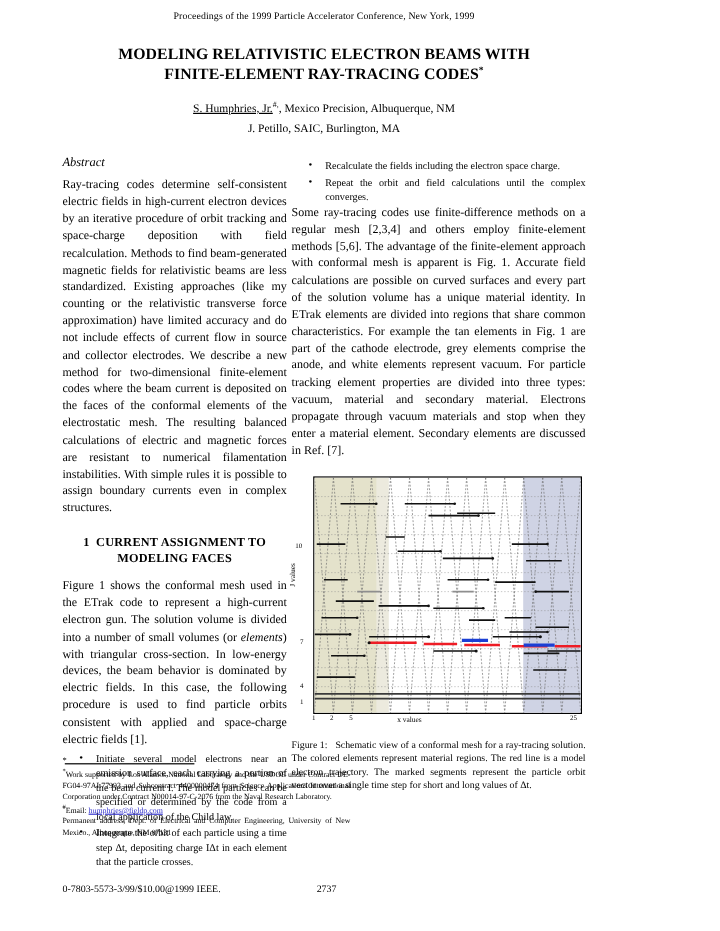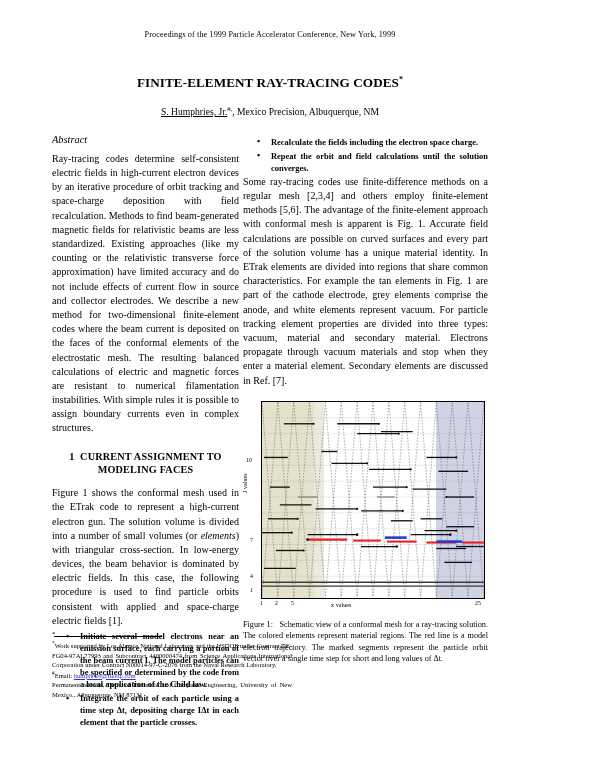--- a/index.html
+++ b/index.html
@@ -11,21 +11,21 @@
     width: 600px; height: 776px;
     font-family: "Liberation Serif", "DejaVu Serif", serif;
     color: #000;
     position: relative;
     overflow: hidden;
   }
   .page {
     position: absolute;
     left: 0; top: 0;
     width: 540px; height: 776px;
-    padding: 30px 52px 0 52px;
+    padding: 9px 52px 0 52px;
   }
   .running-head {
     text-align: center;
     font-size: 8.2px;
     letter-spacing: 0.1px;
     margin-bottom: 18px;
   }
   .title {
     text-align: center;
     font-weight: bold;
@@ -82,21 +82,20 @@
     padding: 0 0 0 14px;
     list-style: none;
   }
   ul.bullets li {
     font-size: 8.45px;
     line-height: 1.42;
     text-align: justify;
     position: relative;
     padding-left: 14px;
     margin-top: 2px;
-    font-weight: bold;
   }
   ul.bullets li::before {
     content: "\2022";
     position: absolute;
     left: 0; top: -0.5px;
     font-size: 9px;
   }
   .italic { font-style: italic; }
 
   
@@ -210,26 +209,29 @@
   }
 </style>
 </head>
 <body>
 
 <div class="page">
 
   <div class="running-head">Proceedings of the 1999 Particle Accelerator Conference, New York, 1999</div>
 
   <div class="title">
-    <br>
+    <span>MODELING RELATIVISTIC ELECTRON BEAMS WITH</span><br>
     <span>FINITE-ELEMENT RAY-TRACING CODES</span><sup>*</sup>
   </div>
 
   <div class="authors">
     <span class="uline">S. Humphries, Jr.</span><sup>#,</sup><span>, Mexico Precision, Albuquerque, NM</span>
+  </div>
+  <div class="authors">
+    <span>J. Petillo, SAIC, Burlington, MA</span>
   </div>
 
   <div class="columns">
 
     <div class="col col-left">
 
       <h2 class="abs-head">Abstract</h2>
       <p>Ray-tracing codes determine self-consistent electric fields in high-current electron devices by an iterative procedure of orbit tracking and space-charge deposition with field recalculation. Methods to find beam-generated magnetic fields for relativistic beams are less standardized. Existing approaches (like my counting or the relativistic transverse force approximation) have limited accuracy and do not include effects of current flow in source and collector electrodes. We describe a new method for two-dimensional finite-element codes where the beam current is deposited on the faces of the conformal elements of the electrostatic mesh. The resulting balanced calculations of electric and magnetic forces are resistant to numerical filamentation instabilities. With simple rules it is possible to assign boundary currents even in complex structures.</p>
 
       <div class="sec-head">
@@ -242,21 +244,21 @@
       <ul class="bullets">
         <li>Initiate several model electrons near an emission surface, each carrying a portion of the beam current I. The model particles can be specified or determined by the code from a local application of the Child law.</li>
         <li>Integrate the orbit of each particle using a time step Δt, depositing charge IΔt in each element that the particle crosses.</li>
       </ul>
     </div>
 
     <div class="col col-right">
 
       <ul class="bullets">
         <li>Recalculate the fields including the electron space charge.</li>
-        <li>Repeat the orbit and field calculations until the solution converges.</li>
+        <li>Repeat the orbit and field calculations until the complex converges.</li>
       </ul>
 
       <p style="margin-top:1px">Some ray-tracing codes use finite-difference methods on a regular mesh [2,3,4] and others employ finite-element methods [5,6]. The advantage of the finite-element approach with conformal mesh is apparent is Fig. 1. Accurate field calculations are possible on curved surfaces and every part of the solution volume has a unique material identity. In ETrak elements are divided into regions that share common characteristics. For example the tan elements in Fig. 1 are part of the cathode electrode, grey elements comprise the anode, and white elements represent vacuum. For particle tracking element properties are divided into three types: vacuum, material and secondary material. Electrons propagate through vacuum materials and stop when they enter a material element. Secondary elements are discussed in  Ref. [7].</p>
 
       <div class="figure">
         <div class="fig-box">
 
           <div class="axis-label-y">J values</div>
           <div class="axis-label-x">x values</div>
 
@@ -388,13 +390,17 @@
   </div>
 
   <div class="footnote-wrap">
     <div class="fn-dagger">*</div>
     <div class="fn-rule"></div>
     <p><span class="fn-sup">*</span><span>Work supported by Los Alamos National Laboratory and the USDOE under Contract DE-FG04-97AL77993 and Subcontract 4400000474 from Science Applications International Corporation under Contract N00014-97-C-2076 from the Naval Research Laboratory.</span></p>
     <p class="nojust"><span class="fn-sup">#</span><span>Email:</span> <a class="email" href="#">humphries@fieldp.com</a></p>
     <p>Permanent address, Dept. of Electrical and Computer Engineering, University of New Mexico., Albuquerque, NM 87131</p>
   </div>
 
+  <div class="footer">
+    <span class="isbn">0-7803-5573-3/99/$10.00@1999 IEEE.</span>
+    <span class="pageno">2737</span>
+  </div>
 </div>
 
 </body></html>

